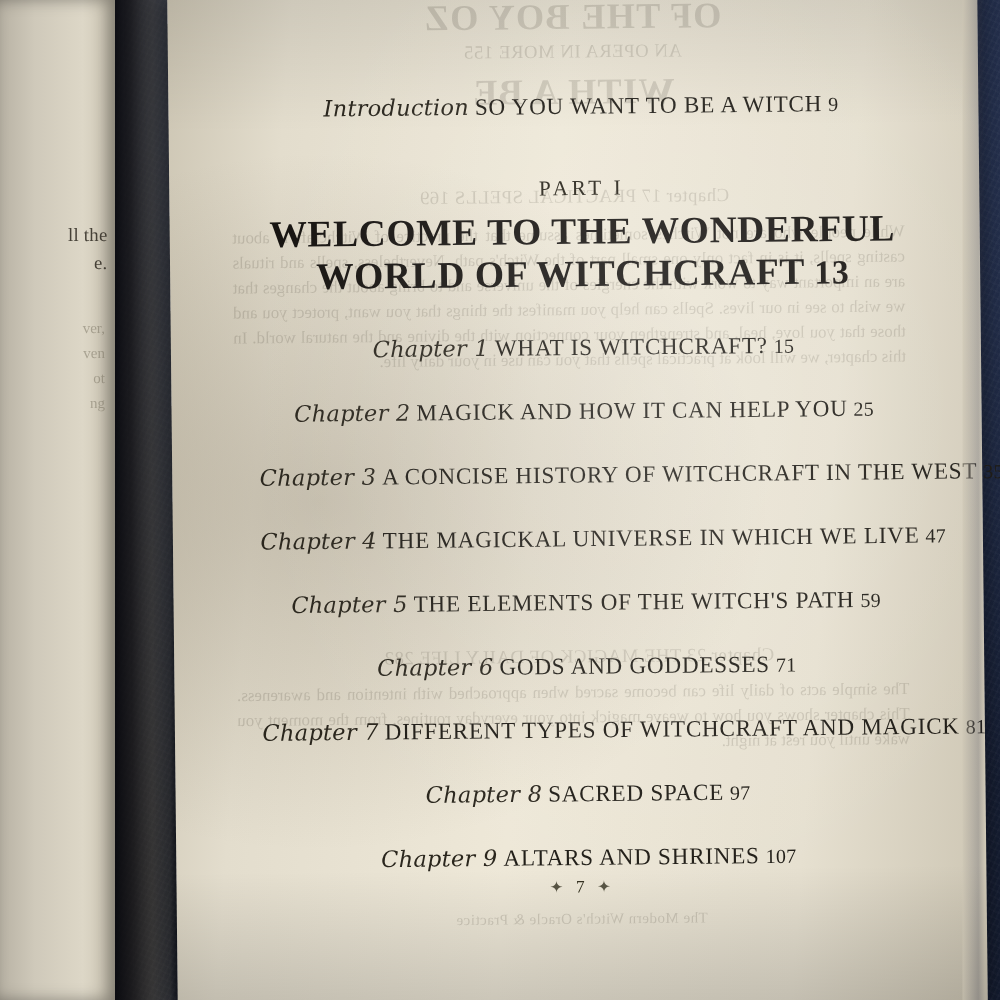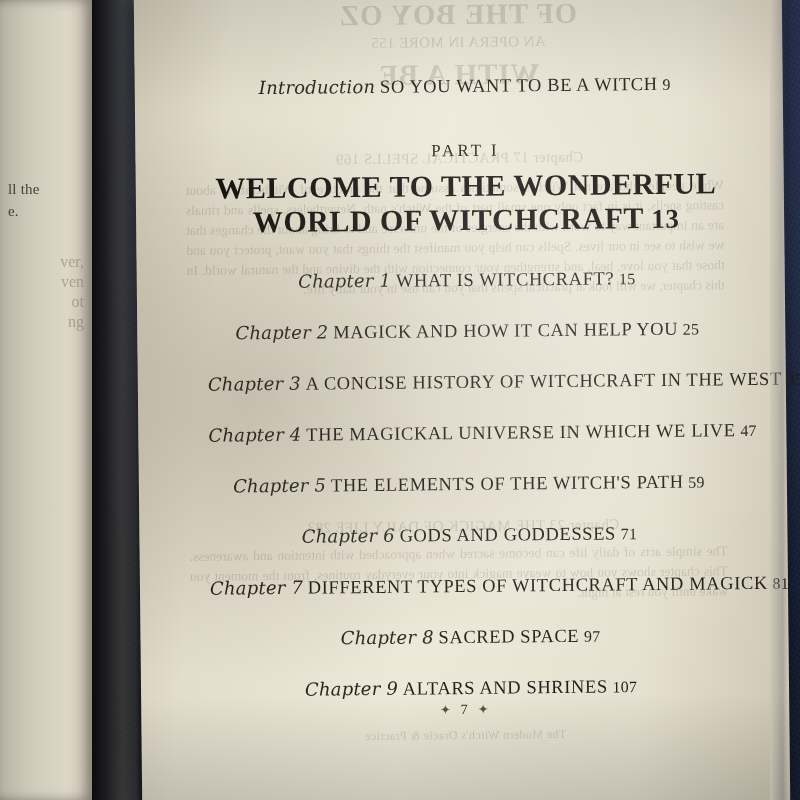--- a/index.html
+++ b/index.html
@@ -38,34 +38,35 @@
     width: 92px;
     height: 800px;
     background: linear-gradient(90deg, #b8b2a4 0%, #cfc9ba 30%, #ddd7c7 72%, #c9c2b0 100%);
     box-shadow: inset -6px 0 12px rgba(0,0,0,0.35);
   }
   .left-page .ltext {
     position: absolute;
     right: 6px;
     top: 178px;
     width: 78px;
+    text-align: right;
     color: #3a352c;
     font-size: 15px;
     line-height: 22px;
     letter-spacing: 0.2px;
     opacity: 0.92;
   }
   .left-page .lghost {
     position: absolute;
     right: 8px;
     top: 252px;
     width: 74px;
     text-align: right;
     color: #6d6756;
-    font-size: 16px;
+    font-size: 12px;
     line-height: 20px;
     opacity: 0.45;
   }
 
   
   .gutter {
     position: absolute;
     left: 92px;
     top: 0;
     width: 52px;

